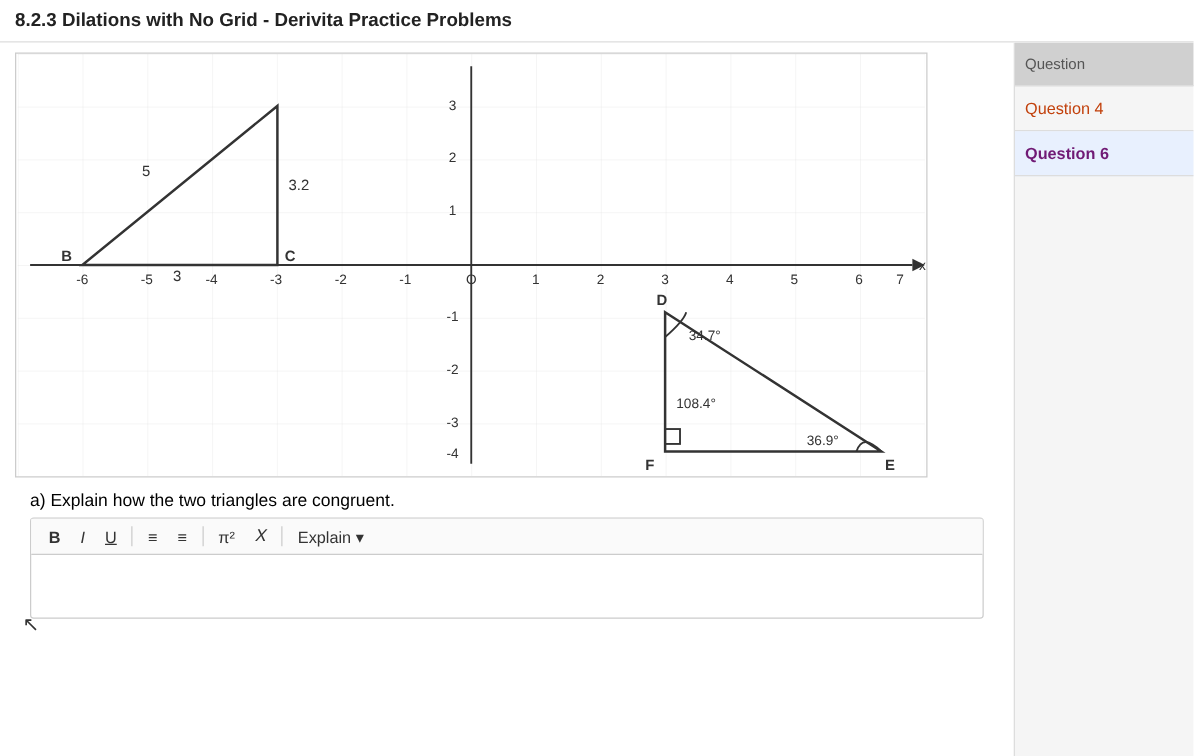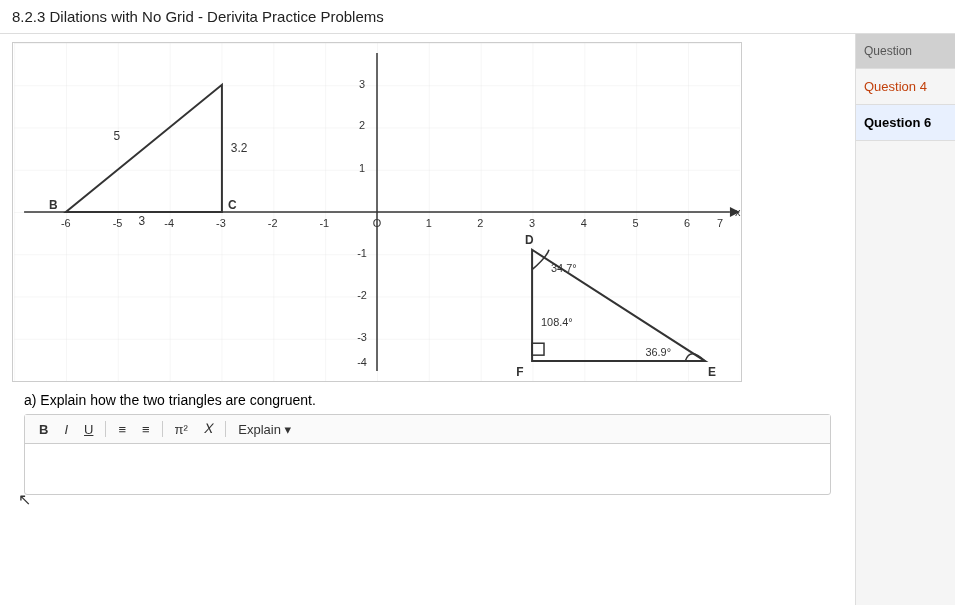--- a/index.html
+++ b/index.html
@@ -10,21 +10,21 @@
       background: #fff;
       overflow: hidden;
       display: flex;
       flex-direction: column;
     }
 
     
     .header {
       padding: 8px 12px;
       font-size: 15px;
-      font-weight: 400;
+      font-weight: 700;
       color: #222;
       border-bottom: 1px solid #ddd;
     }
 
     
     .main-layout {
       display: flex;
       flex: 1;
       overflow: hidden;
     }
@@ -41,39 +41,39 @@
     .graph-container {
       width: 730px;
       height: 340px;
       position: relative;
       border: 1px solid #ccc;
       background: #fff;
     }
 
     
     .question-panel {
-      width: 100px;
+      width: 144px;
       background: #f5f5f5;
       border-left: 1px solid #ddd;
       display: flex;
       flex-direction: column;
       padding: 0;
     }
 
     .q-item {
       padding: 10px 8px;
       font-size: 13px;
       color: #c2410c;
       border-bottom: 1px solid #ddd;
       cursor: pointer;
     }
 
     .q-item.active {
       background: #e8f0fe;
-      color: #000000;
+      color: #701a75;
       font-weight: 600;
     }
 
     .q-item:first-child {
       background: #d0d0d0;
       color: #555;
       font-size: 12px;
     }
 
     

